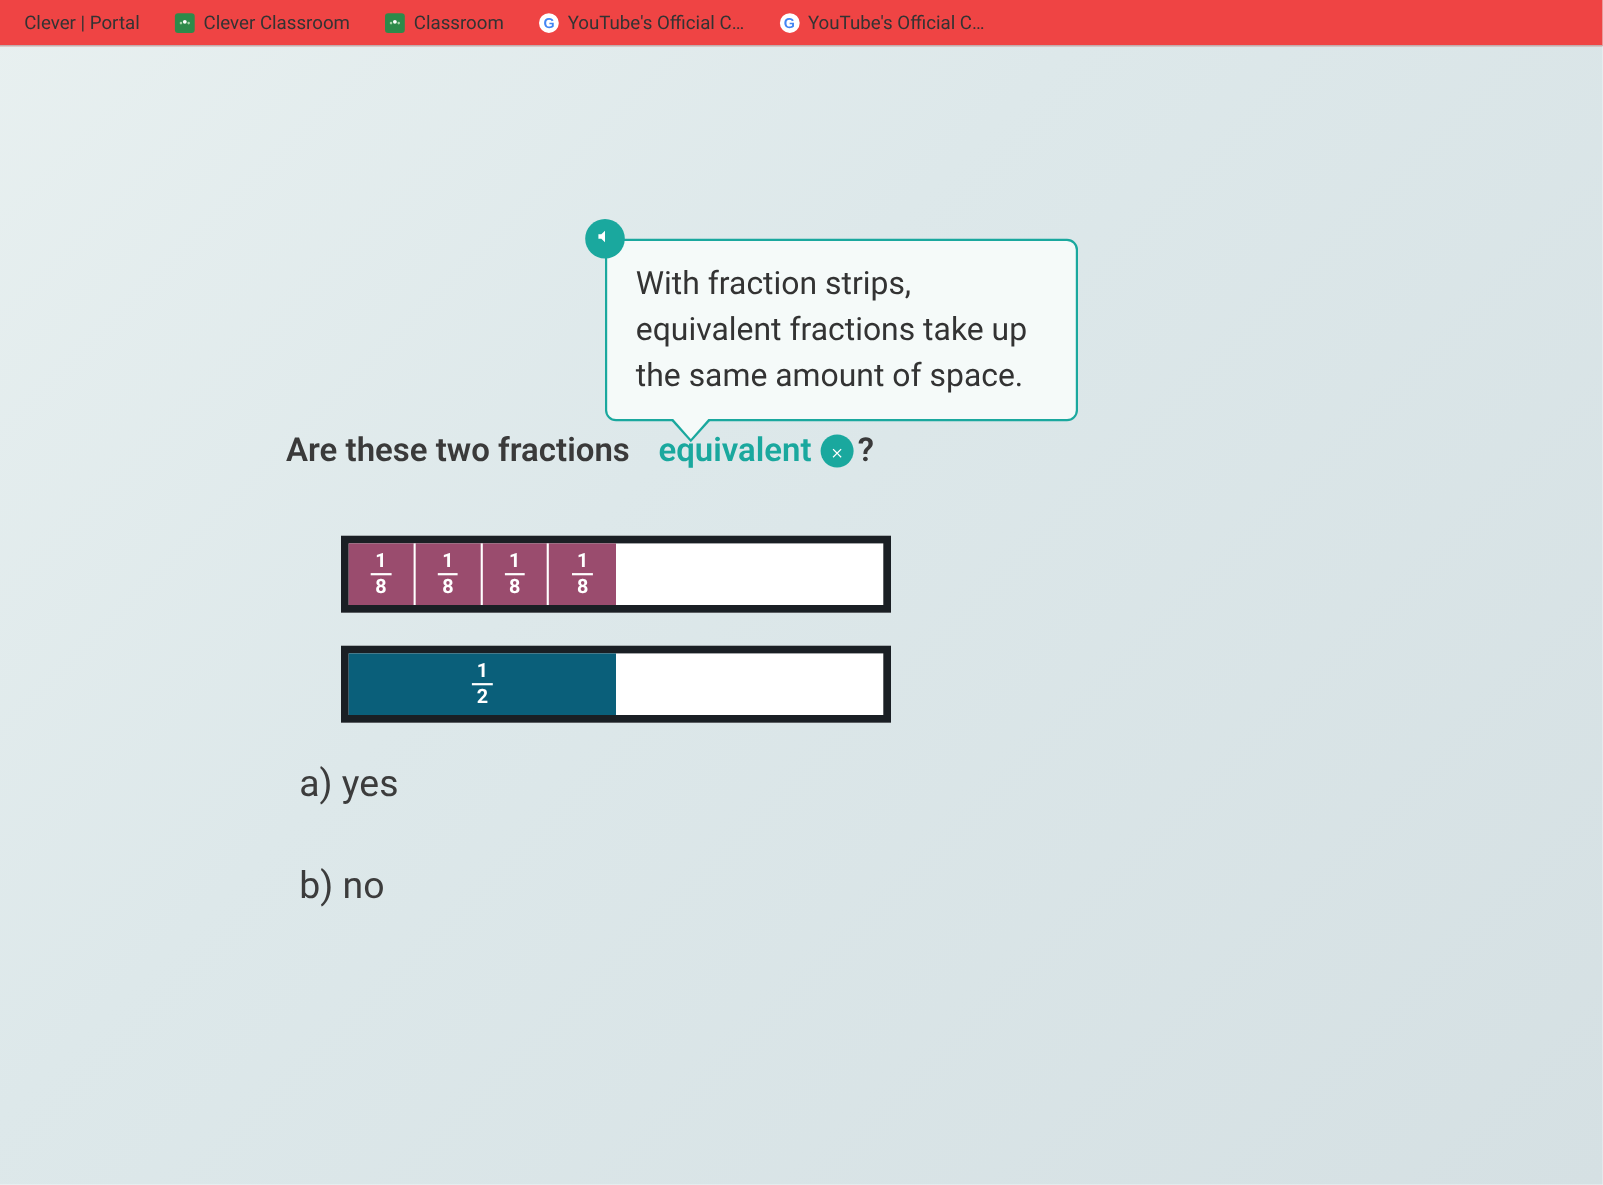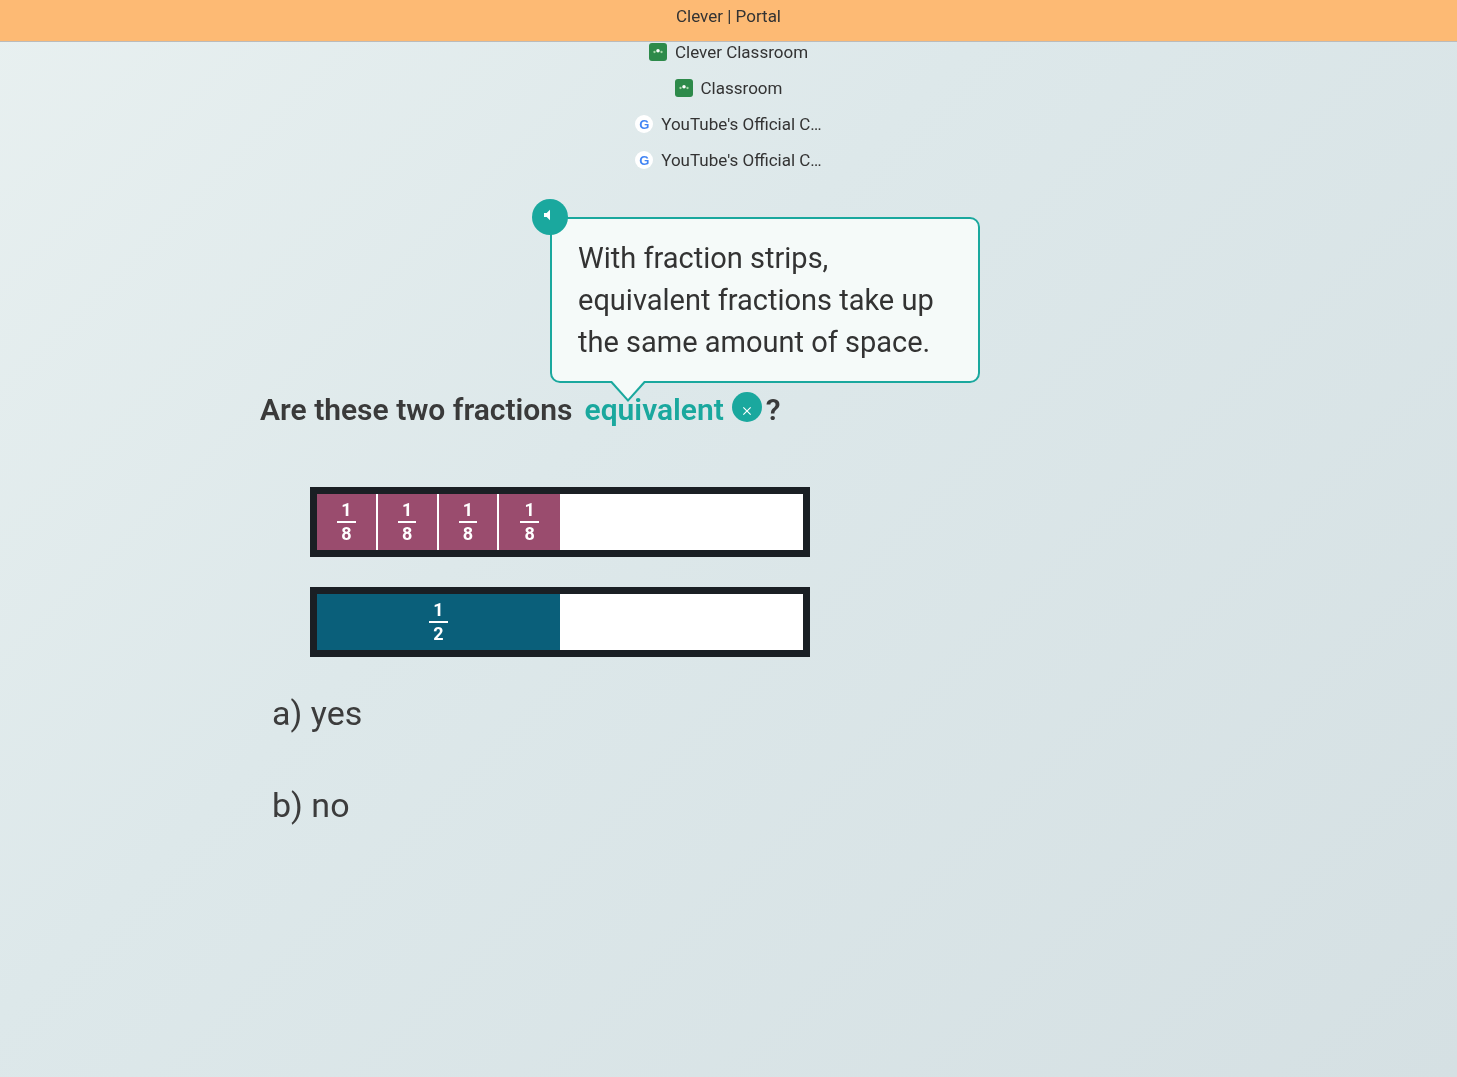--- a/index.html
+++ b/index.html
@@ -6,28 +6,27 @@
     body {
       font-family: 'Segoe UI', Roboto, Arial, sans-serif;
       background: linear-gradient(135deg, #e8f0f0 0%, #dde8ea 40%, #d5e0e3 100%);
       width: 1457px;
       height: 1077px;
       overflow: hidden;
       position: relative;
     }
     
     .tab-strip {
-      background: #fdba74;
+      background: #ef4444;
       height: 42px;
       display: flex;
       align-items: center;
       padding: 0 8px;
       gap: 4px;
       border-bottom: 1px solid #bbb;
-      flex-direction: column;
     }
     .tab {
       display: flex;
       align-items: center;
       gap: 8px;
       padding: 6px 14px;
       font-size: 17px;
       color: #333;
       cursor: pointer;
       border-radius: 6px 6px 0 0;
@@ -105,26 +104,26 @@
       cursor: pointer;
       z-index: 2;
     }
     
     .question-row {
       margin-top: 230px;
       font-size: 30px;
       font-weight: 600;
       color: #3a3a3a;
       display: flex;
-      align-items: flex-start;
+      align-items: center;
       gap: 4px;
     }
     .keyword {
       color: #1aa89e;
-      margin-left: 8px;
+      margin-left: 22px;
     }
     .close-badge {
       width: 30px; height: 30px;
       background: #1aa89e;
       border-radius: 50%;
       display: inline-flex;
       align-items: center;
       justify-content: center;
       color: #fff;
       margin-left: 4px;

